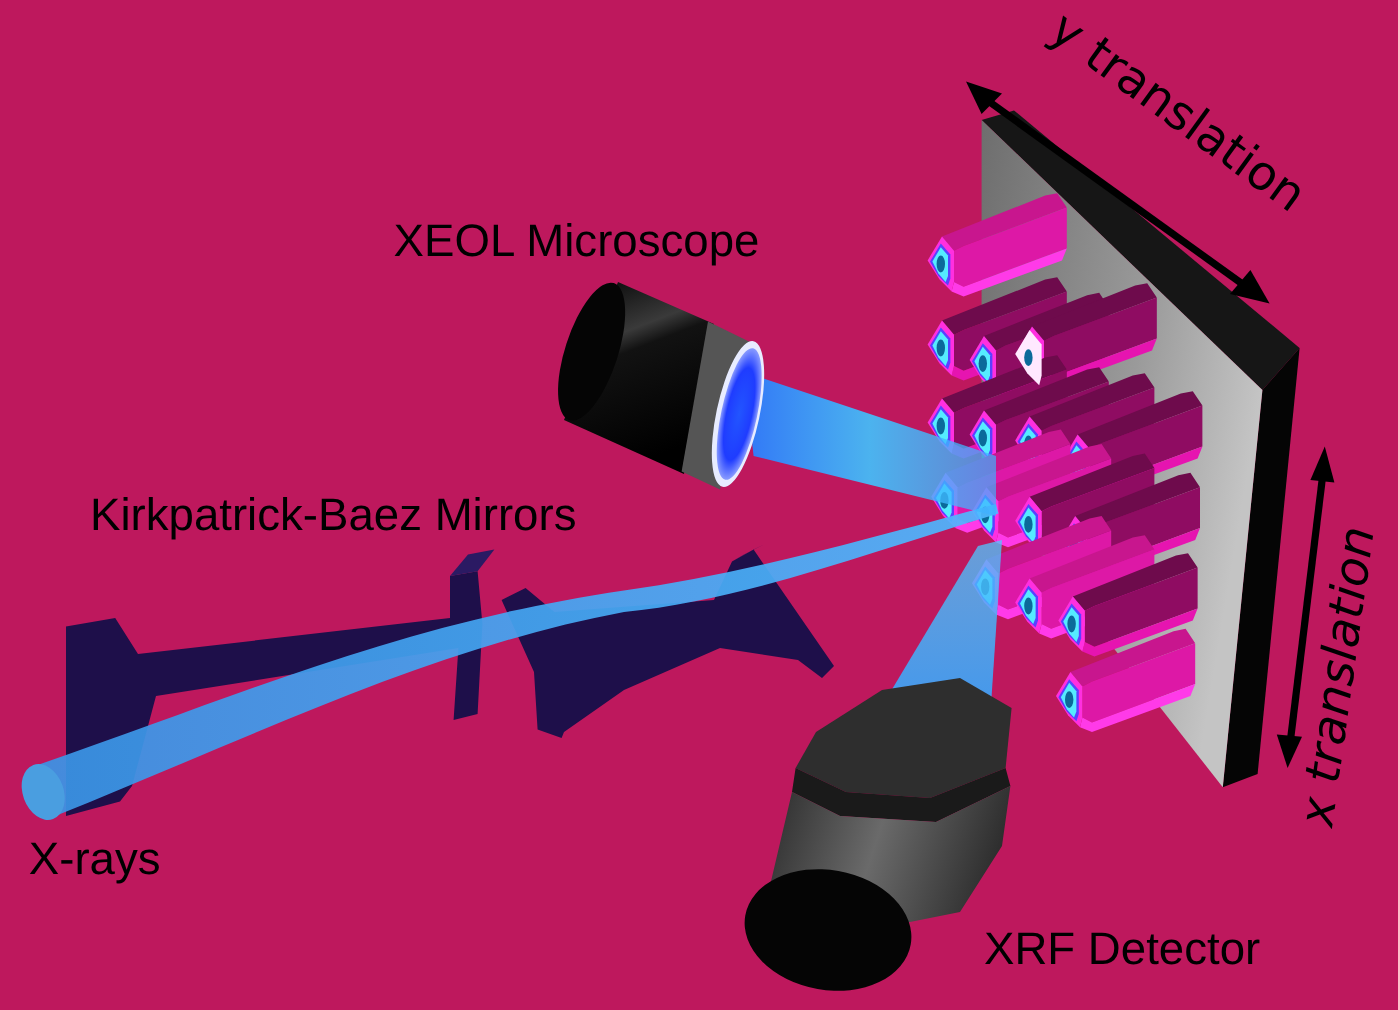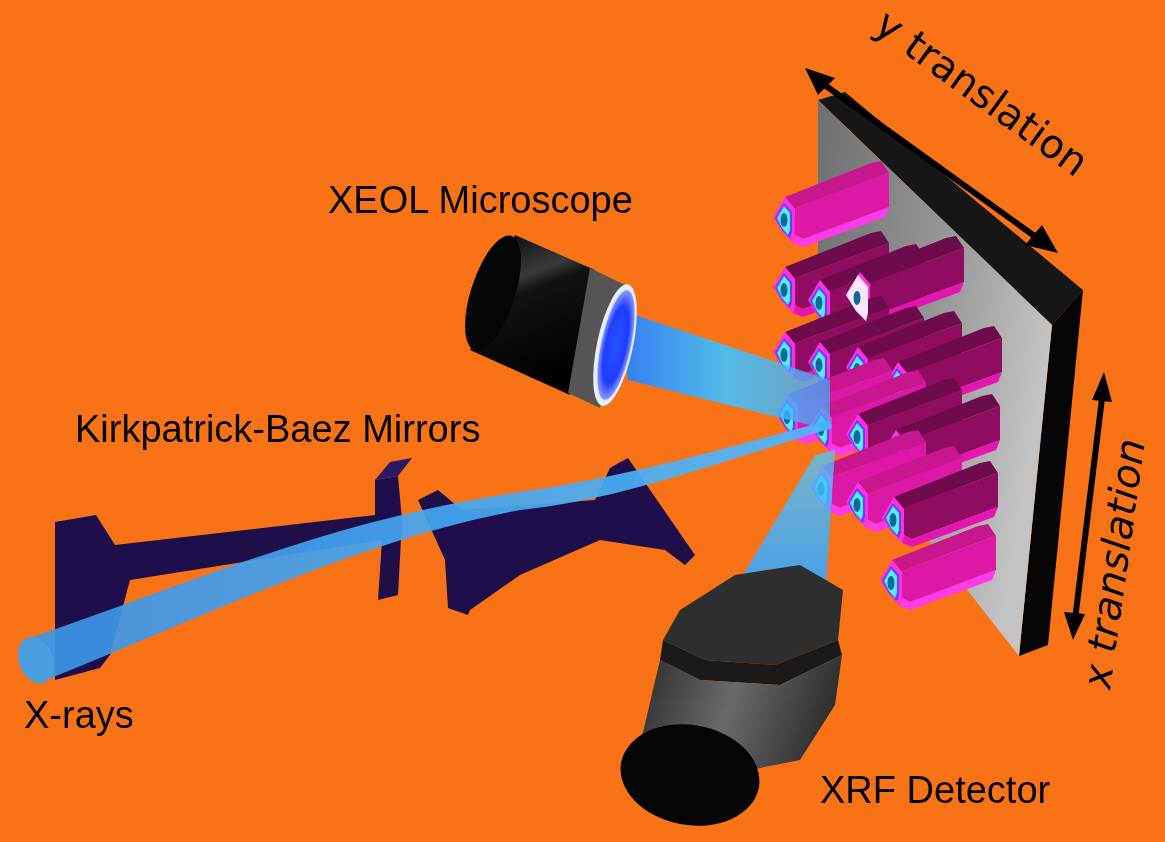--- a/index.html
+++ b/index.html
@@ -1,16 +1,16 @@
 <!DOCTYPE html>
 <html><head>
 <meta charset="utf-8">
 <style>
   html, body { margin: 0; padding: 0; background: #ffffff; }
-  #stage { position: relative; width: 1165px; height: 842px; overflow: hidden; background: #f97316; }
+  #stage { position: relative; width: 1165px; height: 842px; overflow: hidden; background: #be185d; }
   svg { position: absolute; left: 0; top: 0; }
   .label { font-family: "Liberation Sans", sans-serif; fill: #000000; }
   .label-big { font-size: 38px; }
   .axis-label { font-family: "DejaVu Sans", sans-serif; font-size: 40px; fill: #000000; }
 </style>
 </head>
 <body>
 
 <div id="stage">
 <svg width="1165" height="842" viewBox="0 0 1165 842">

